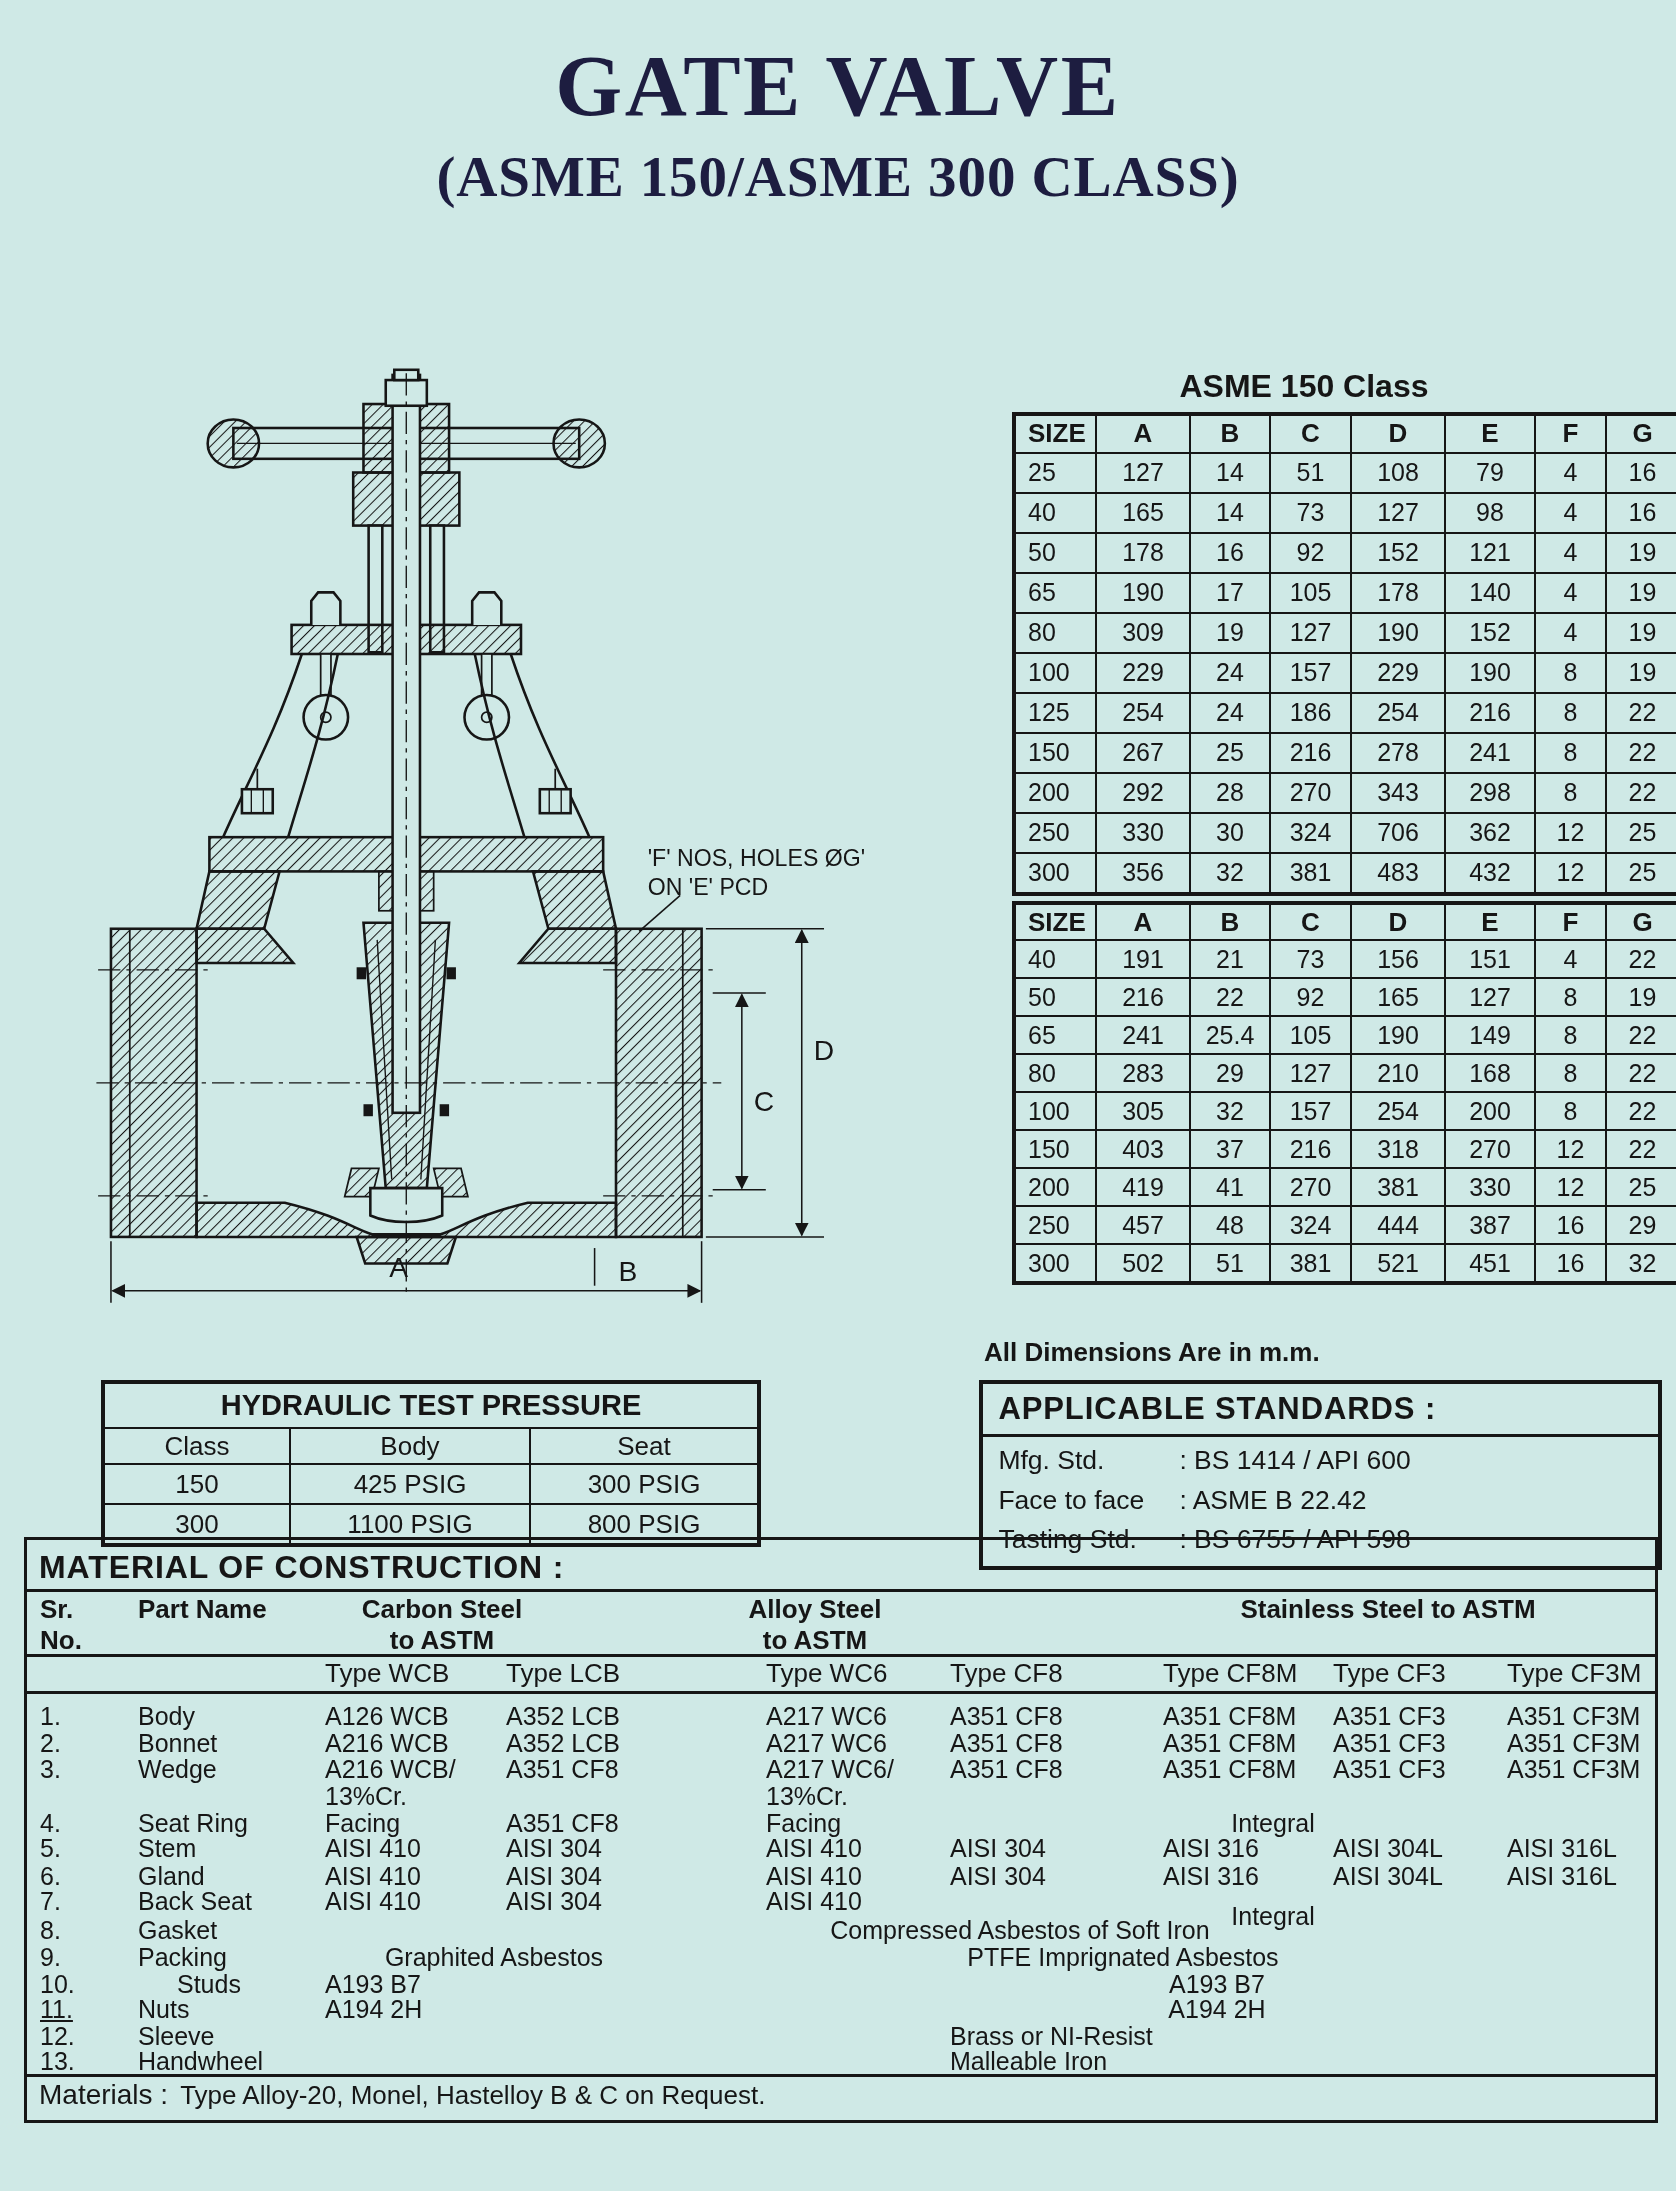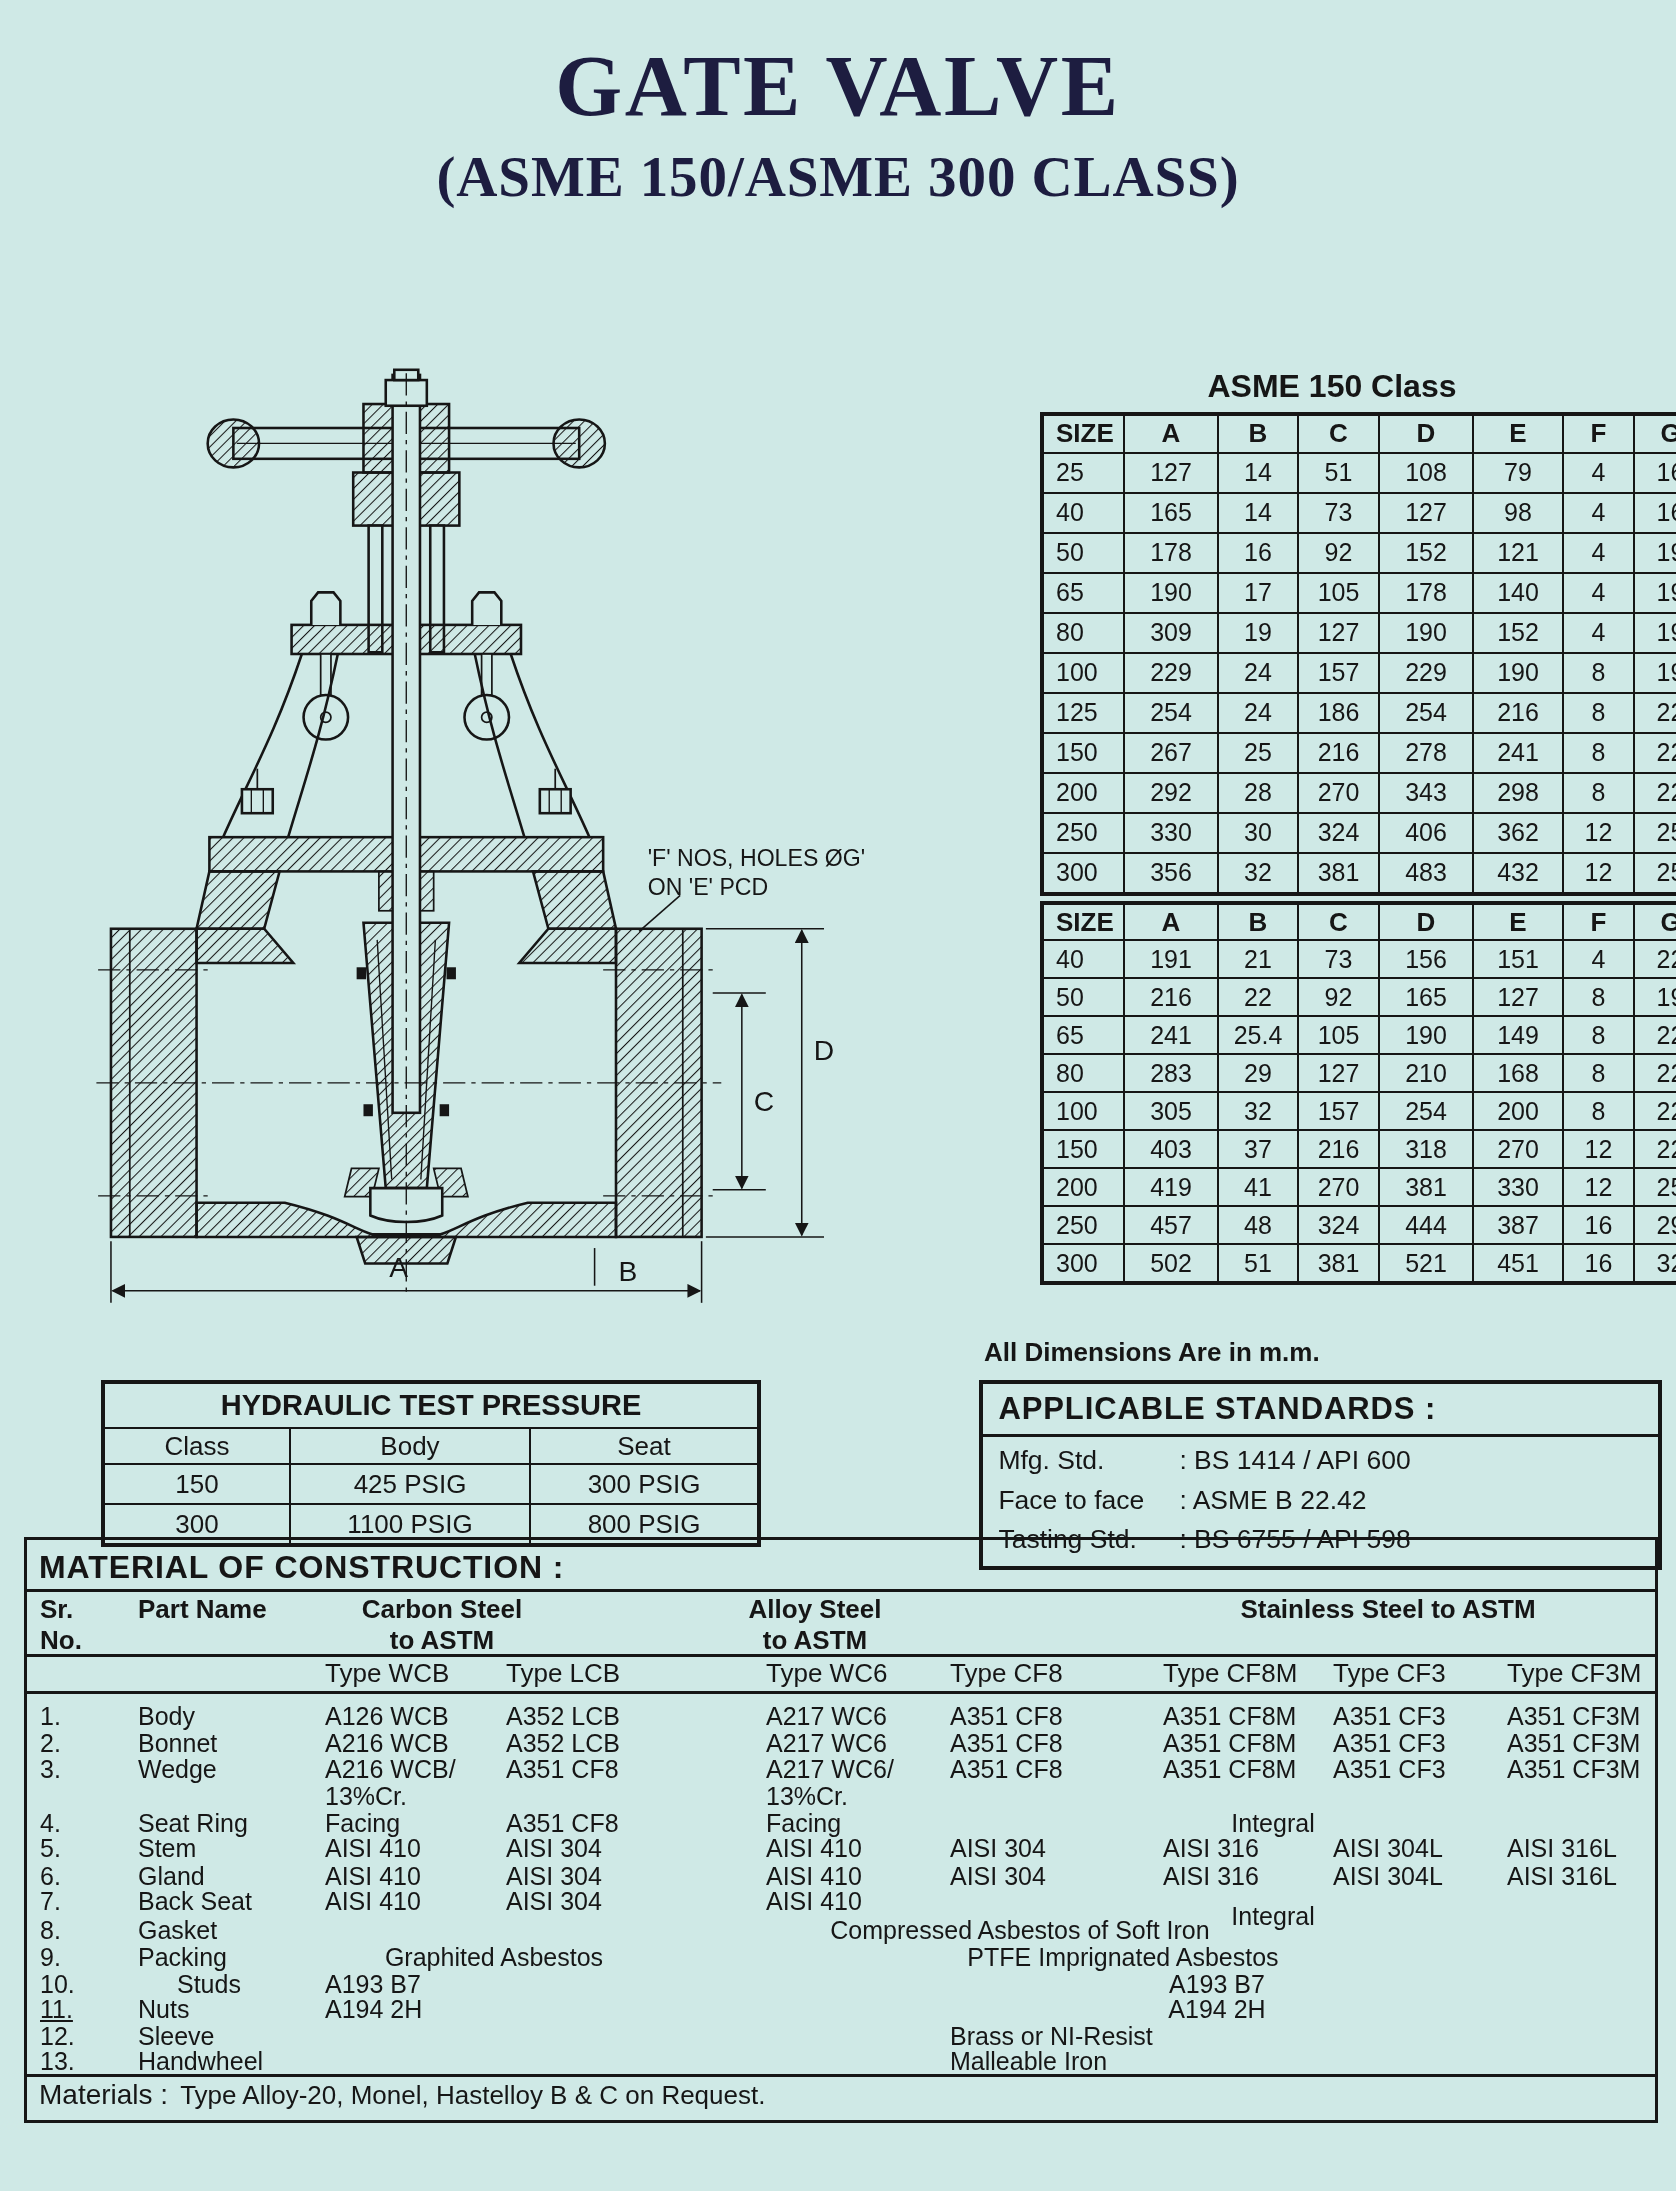--- a/index.html
+++ b/index.html
@@ -14,21 +14,21 @@
     position:absolute;top:36px;left:0;width:100%;text-align:center;
     font-family:"Liberation Serif", serif;font-weight:bold;
     font-size:86px;letter-spacing:2.6px;color:var(--title);
   }
   .page-subtitle{
     position:absolute;top:144px;left:0;width:100%;text-align:center;
     font-family:"Liberation Serif", serif;font-weight:bold;
     font-size:57px;letter-spacing:0.9px;color:var(--title);
   }
   
-  .asme{position:absolute;left:1040px;width:584px;}
+  .asme{position:absolute;left:1012px;width:584px;}
   #asme150{top:368px;} #asme300{top:901px;}
   .asme h2{margin:0 0 6.8px 0;text-align:center;font-size:32px;font-weight:bold;}
   .asme table{width:100%;border-collapse:collapse;border:4.3px solid var(--ink);table-layout:fixed;}
   .asme th,.asme td{border:2.1px solid var(--ink);text-align:center;font-size:25px;padding:0;}
   .asme th{font-weight:bold;font-size:26px;}
   #asme150 th{height:36px;} #asme150 td{height:38px;}
   #asme300 th{height:34px;} #asme300 td{height:36px;}
   .asme th:first-child,.asme td:first-child{text-align:left;padding-left:12px;}
   .dims-note{position:absolute;left:984px;top:1337px;font-size:26px;font-weight:600;}
   
@@ -302,21 +302,21 @@
           <td>343</td>
           <td>298</td>
           <td>8</td>
           <td>22</td>
         </tr>
         <tr>
           <td>250</td>
           <td>330</td>
           <td>30</td>
           <td>324</td>
-          <td>406</td>
+          <td>706</td>
           <td>362</td>
           <td>12</td>
           <td>25</td>
         </tr>
         <tr>
           <td>300</td>
           <td>356</td>
           <td>32</td>
           <td>381</td>
           <td>483</td>

